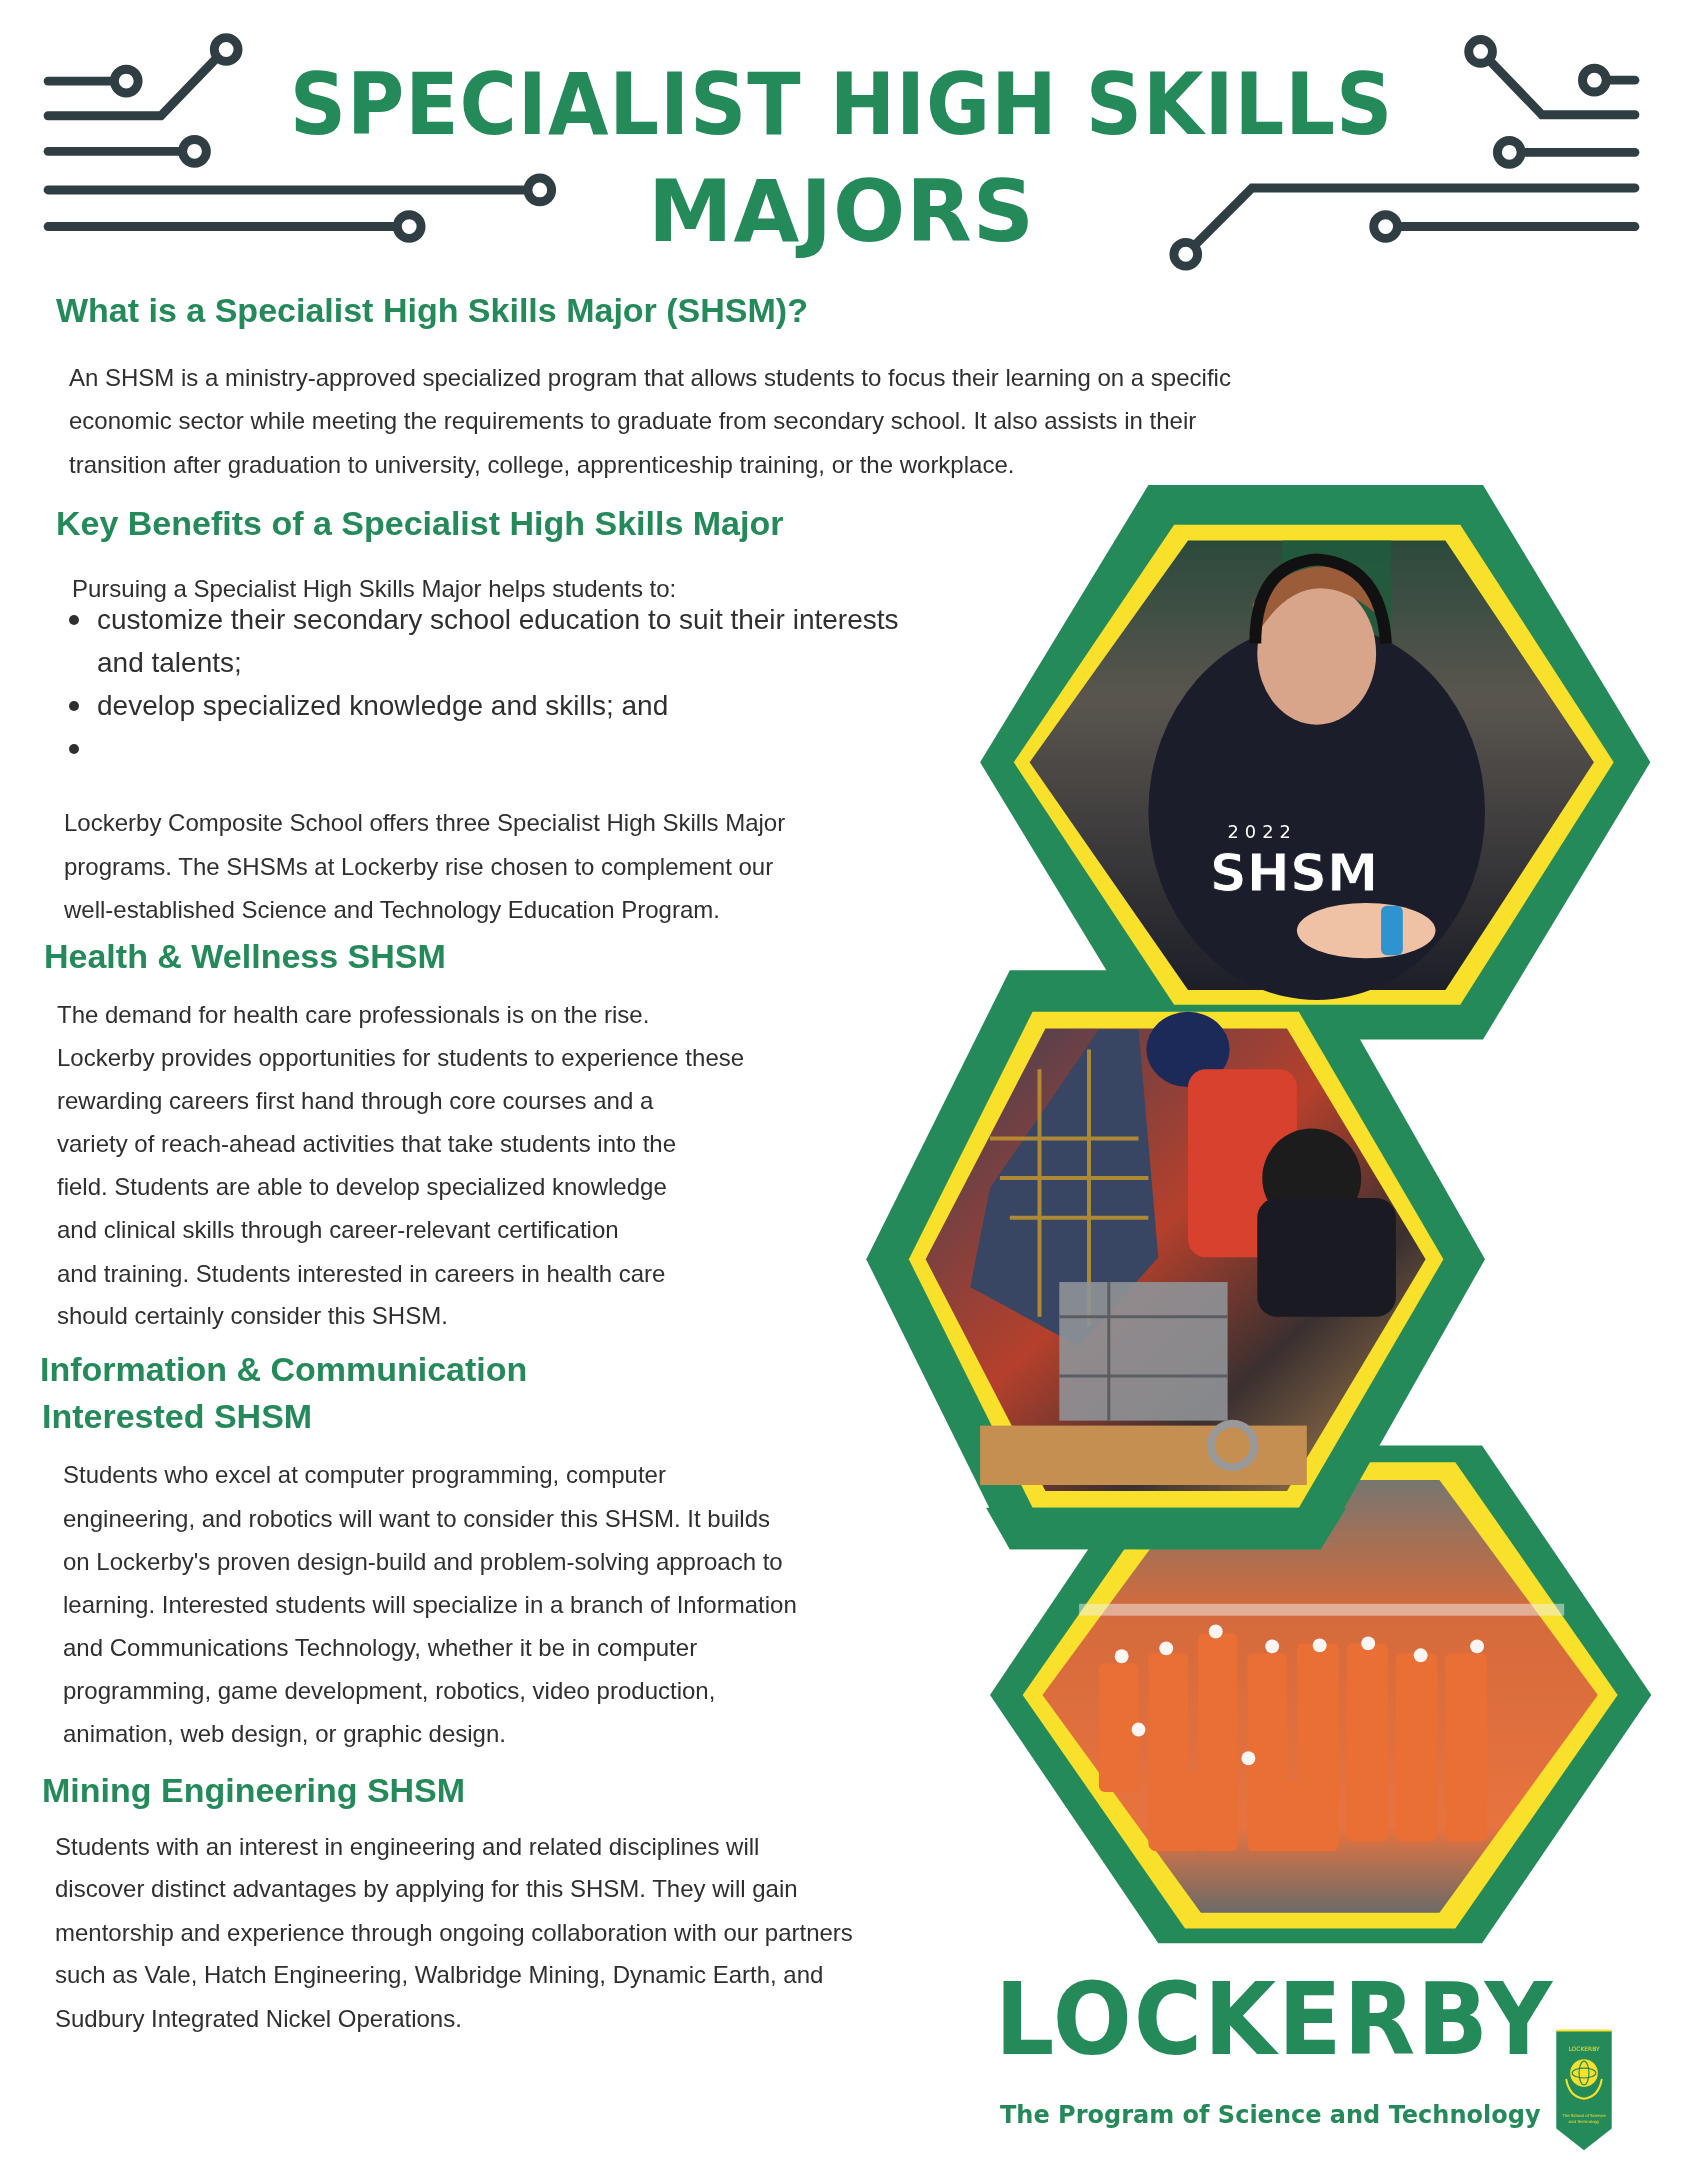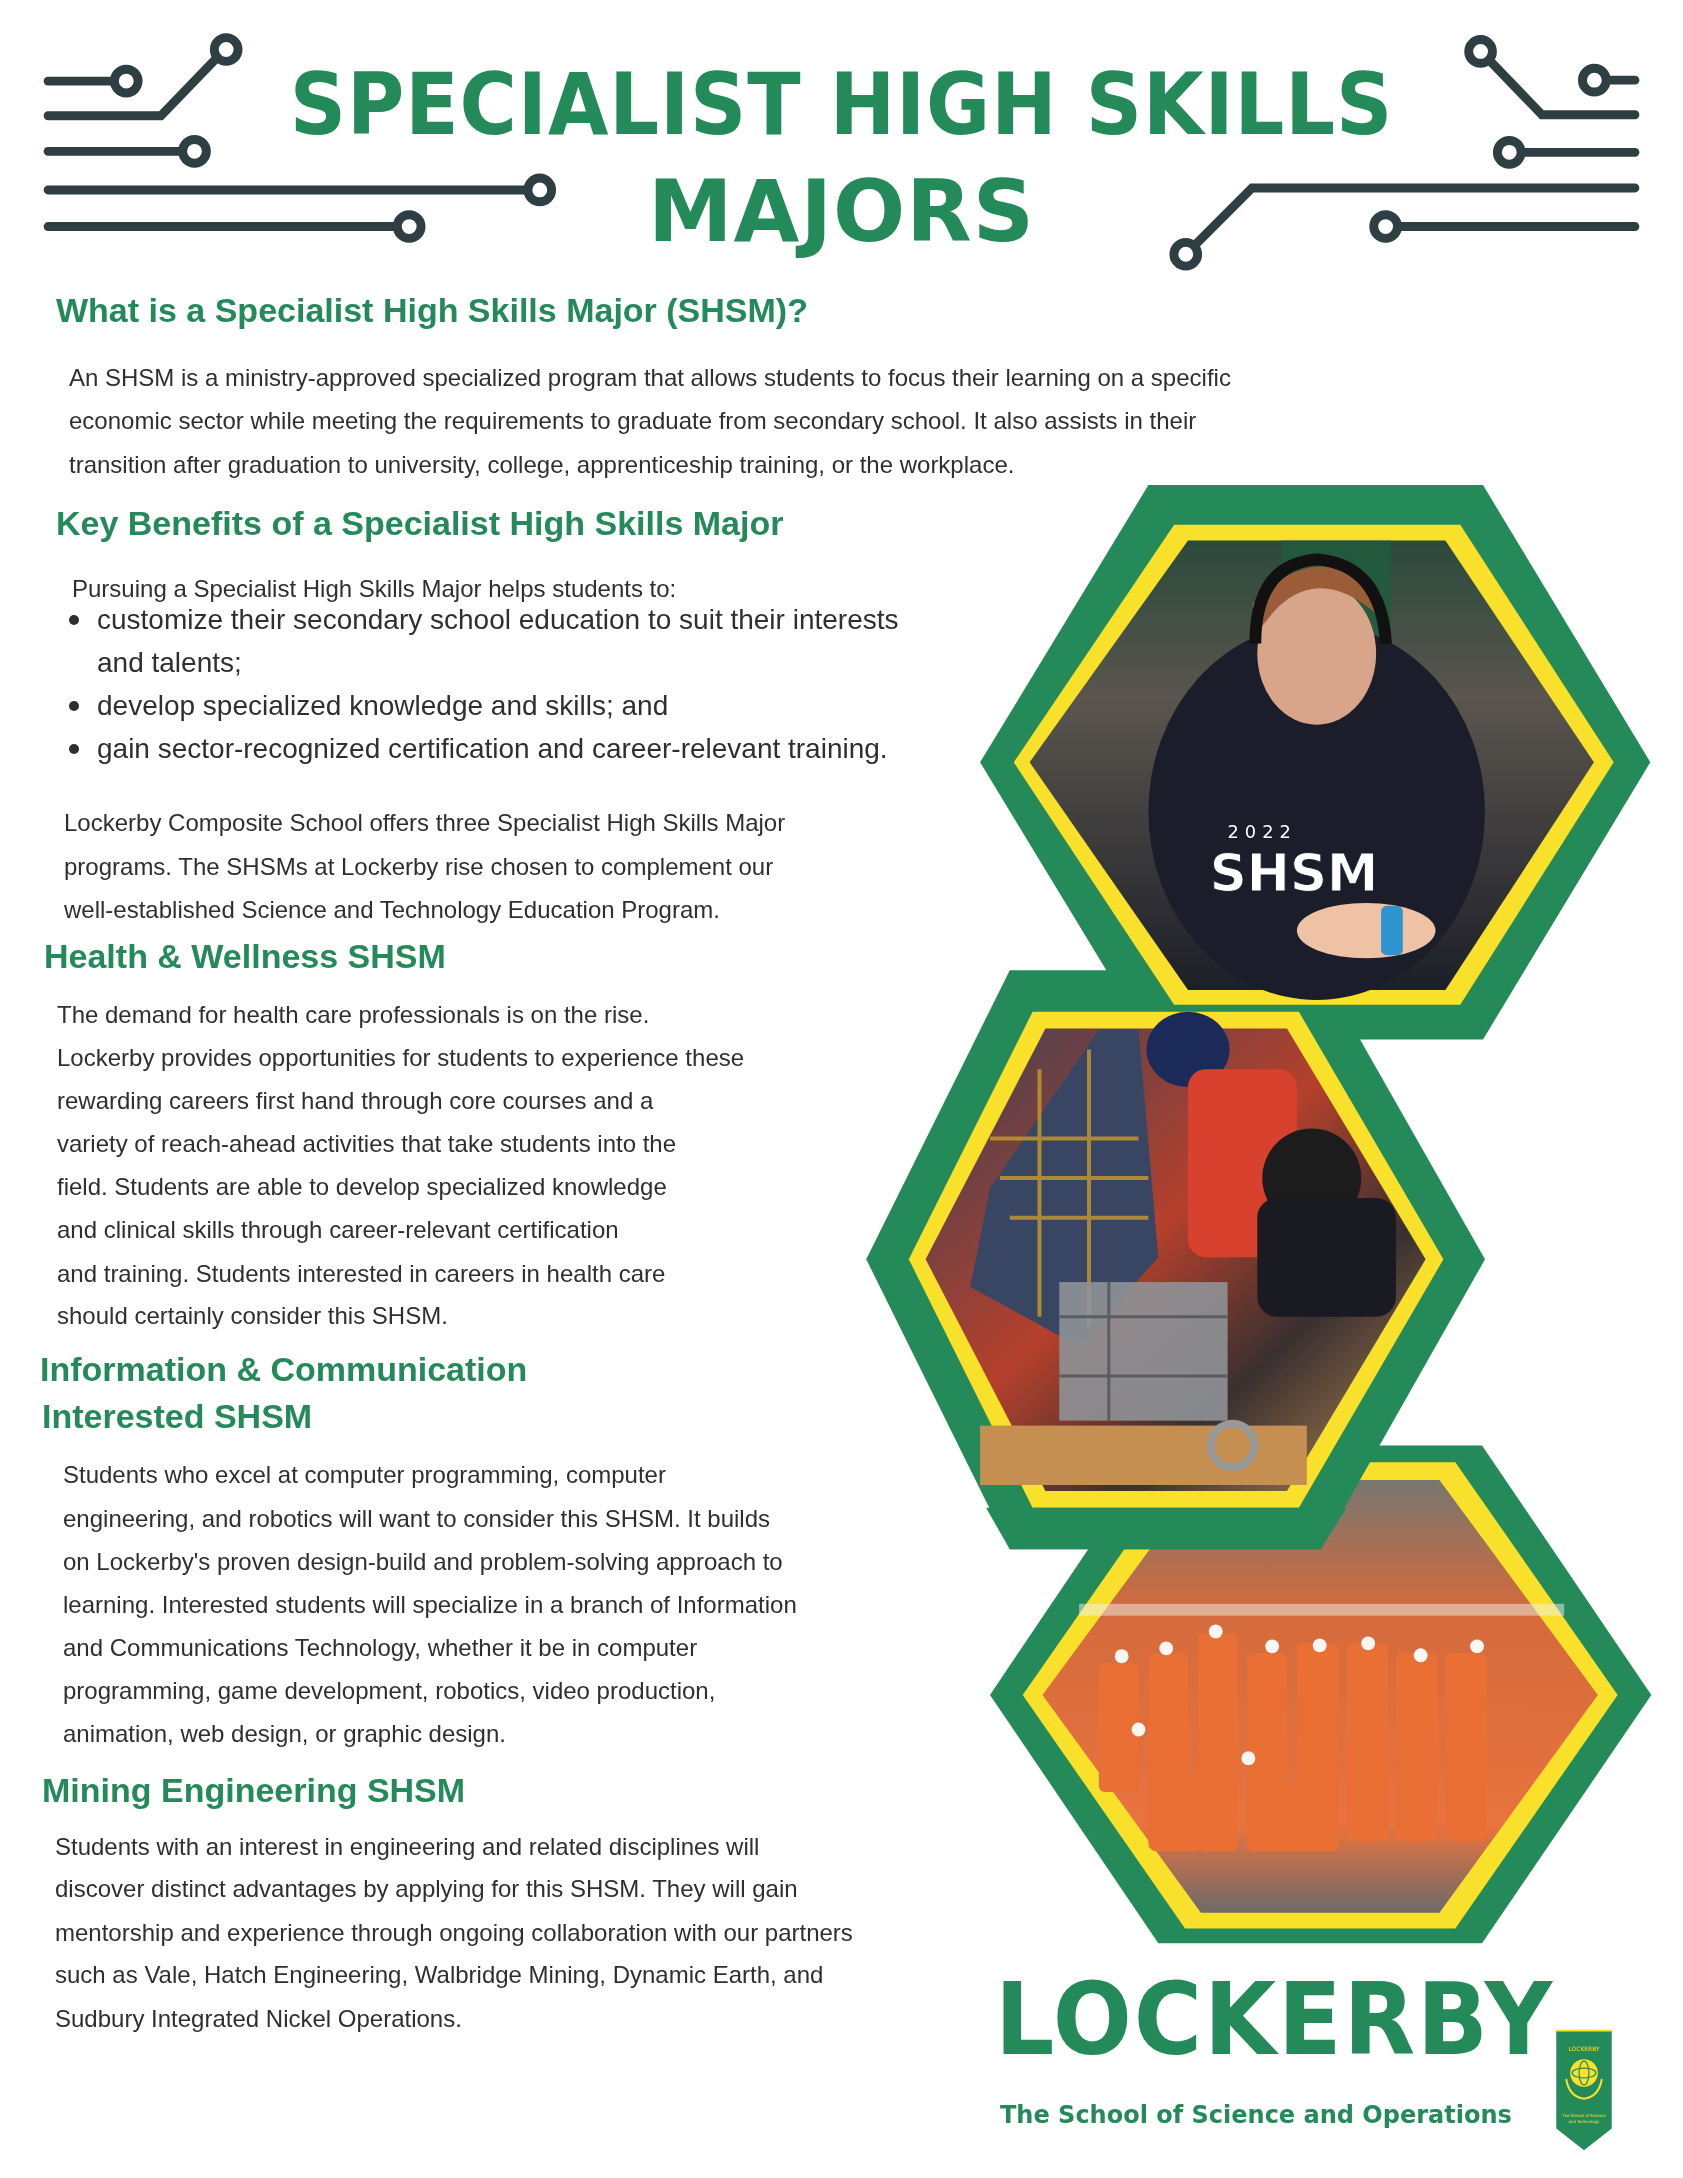--- a/index.html
+++ b/index.html
@@ -164,21 +164,21 @@
 <h2 style="left:56px; top:287px;">What is a Specialist High Skills Major (SHSM)?</h2>
 <p class="body" style="left:56px; top:343px;">An SHSM is a ministry-approved specialized program that allows students to focus their learning on a specific</p>
 <p class="body" style="left:56px; top:386px;">economic sector while meeting the requirements to graduate from secondary school. It also assists in their</p>
 <p class="body" style="left:56px; top:430px;">transition after graduation to university, college, apprenticeship training, or the workplace.</p>
 
 <h2 style="left:56px; top:500px;">Key Benefits of a Specialist High Skills Major</h2>
 <p class="body" style="left:59px; top:554px;">Pursuing a Specialist High Skills Major helps students to:</p>
 <ul class="bul" style="left:59px; top:598px;">
   <li><span class="dot"></span><span>customize their secondary school education to suit their interests</span><br><span>and talents;</span></li>
   <li><span class="dot"></span><span>develop specialized knowledge and skills; and</span></li>
-  <li><span class="dot"></span><span>gain sector-recognized certification and career-relevant training.</span></li>
+  <li><span class="dot"></span></li>
 </ul>
 <p class="body" style="left:51px; top:788px;">Lockerby Composite School offers three Specialist High Skills Major</p>
 <p class="body" style="left:51px; top:832px;">programs. The SHSMs at Lockerby rise chosen to complement our</p>
 <p class="body" style="left:51px; top:875px;">well-established Science and Technology Education Program.</p>
 
 <h2 style="left:44px; top:933px;">Health &amp; Wellness SHSM</h2>
 <div>
   <p class="body" style="left:44px; top:980px;">The demand for health care professionals is on the rise.</p>
   <p class="body" style="left:44px; top:1023px;">Lockerby provides opportunities for students to experience these</p>
   <p class="body" style="left:44px; top:1066px;text-align:center;">rewarding careers first hand through core courses and a</p>
@@ -204,21 +204,21 @@
 <h2 style="left:42px; top:1767px;">Mining Engineering SHSM</h2>
 <div>
   <p class="body" style="left:42px; top:1812px;">Students with an interest in engineering and related disciplines will</p>
   <p class="body" style="left:42px; top:1854px;">discover distinct advantages by applying for this SHSM. They will gain</p>
   <p class="body" style="left:42px; top:1898px;">mentorship and experience through ongoing collaboration with our partners</p>
   <p class="body" style="left:42px; top:1940px;">such as Vale, Hatch Engineering, Walbridge Mining, Dynamic Earth, and</p>
   <p class="body" style="left:42px; top:1984px;">Sudbury Integrated Nickel Operations.</p>
 </div>
 
 <div class="logo-word">LOCKERBY</div>
-<div class="logo-tag">The School of Science and Operations</div>
+<div class="logo-tag">The Program of Science and Technology</div>
 <svg width="1683" height="2178" viewBox="0 0 1700 2200" style="pointer-events:none">
   <rect x="1572" y="2050" width="56" height="3" fill="#f9e02b"></rect>
   <path d="M1572 2052 L1628 2052 L1628 2150 L1600 2172 L1572 2150 Z" fill="#248a59"></path>
   <circle cx="1600" cy="2094" r="14" fill="#f9e02b"></circle>
   <ellipse cx="1600" cy="2094" rx="12" ry="5" fill="none" stroke="#248a59" stroke-width="1.2"></ellipse>
   <ellipse cx="1600" cy="2094" rx="5" ry="12" fill="none" stroke="#248a59" stroke-width="1.2"></ellipse>
   <path d="M1582 2100 Q1585 2118 1600 2120 Q1615 2118 1618 2100" stroke="#f9e02b" stroke-width="2" fill="none"></path>
   <text x="1600" y="2072" text-anchor="middle" font-family="DejaVu Sans, sans-serif" font-size="6" fill="#f9e02b">LOCKERBY</text>
   <text x="1600" y="2138" text-anchor="middle" font-family="DejaVu Sans, sans-serif" font-size="4" fill="#f9e02b">The School of Science</text>
   <text x="1600" y="2144" text-anchor="middle" font-family="DejaVu Sans, sans-serif" font-size="4" fill="#f9e02b">and Technology</text>

